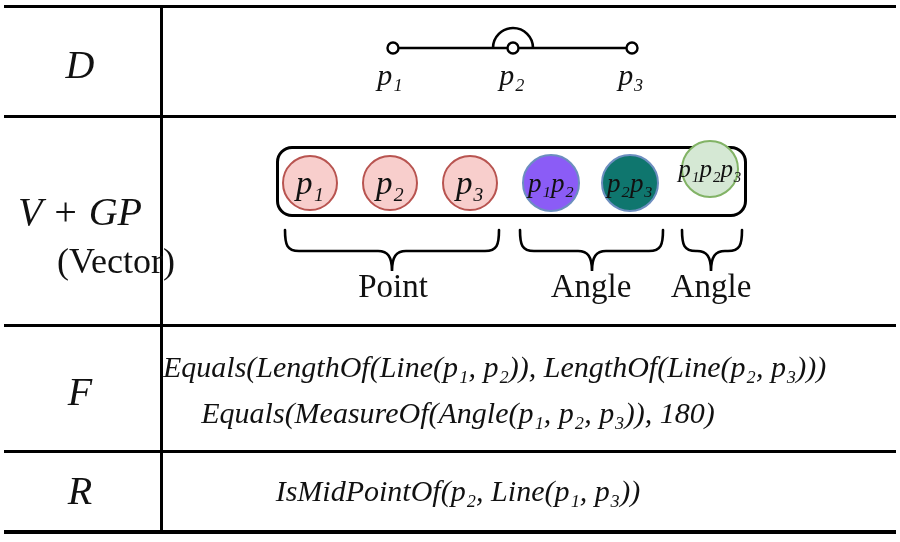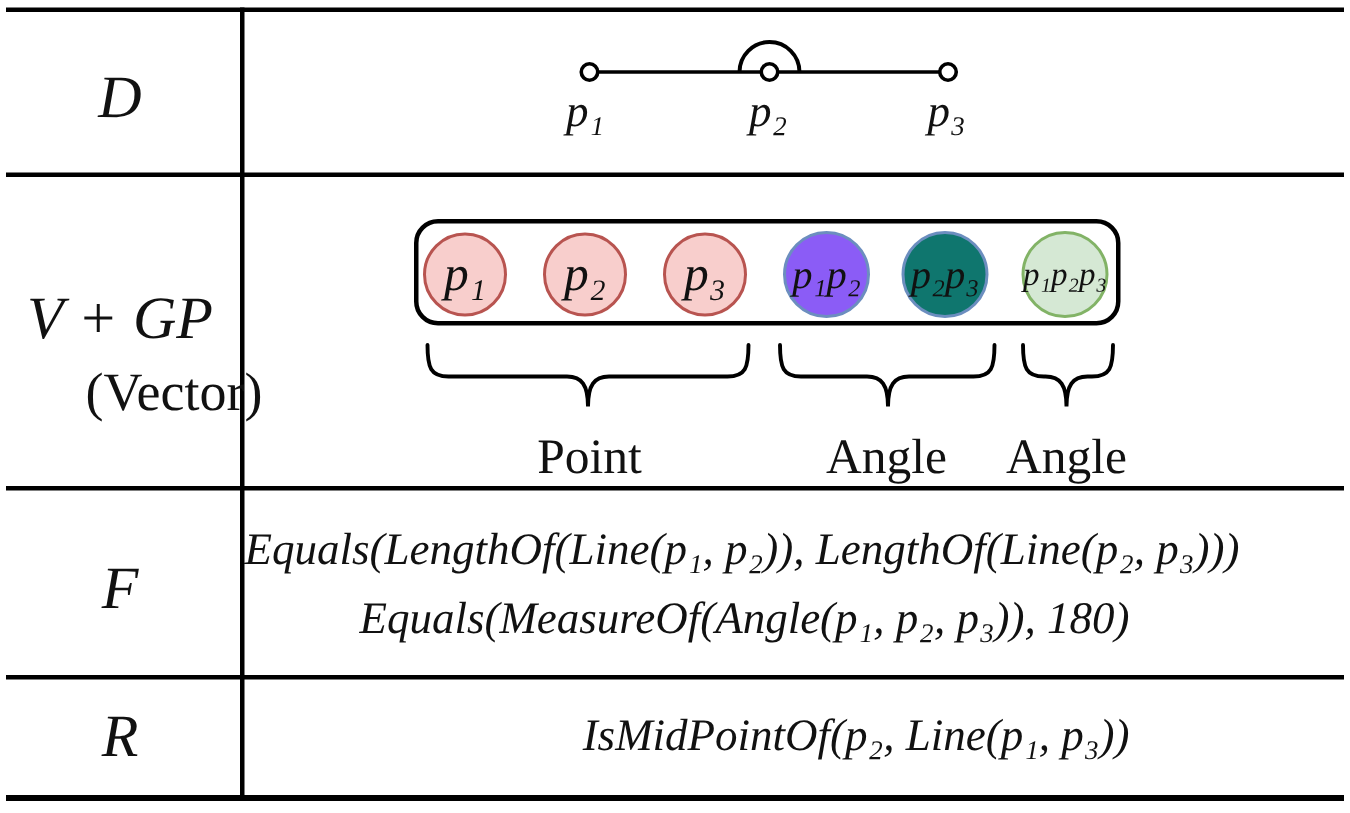--- a/index.html
+++ b/index.html
@@ -33,30 +33,30 @@
     position:absolute;left:276px;top:146px;width:471px;height:71px;
     border:3px solid #000;border-radius:16px;box-sizing:border-box;background:#fff;
   }
   .tok{
     position:absolute;border-radius:50%;border:2.5px solid #888;box-sizing:border-box;
     display:flex;align-items:center;justify-content:center;
     font-style:italic;white-space:nowrap;
   }
   .tok.point{width:56px;height:56px;top:155px;font-size:33px;}
   .tok.line{width:58px;height:58px;top:154px;font-size:27px;}
-  .tok.angle{width:58px;height:58px;top:154px;font-size:22px;}
+  .tok.angle{width:58px;height:58px;top:140px;font-size:25px;}
   .bracesvg{position:absolute;left:270px;top:226px;}
   .grouplabel{
-    position:absolute;width:140px;top:289px;text-align:center;
+    position:absolute;width:140px;top:270px;text-align:center;
     font-size:33px;line-height:33px;white-space:nowrap;
   }
 
   
   .formula{
-    position:absolute;left:163px;width:590px;text-align:right;
+    position:absolute;left:163px;width:590px;text-align:center;
     font-style:italic;font-size:30px;line-height:30px;white-space:nowrap;
   }
 </style>
 </head>
 <body>
 
 <div class="stage">
 
   <div class="hline" style="top:5px"></div>
   <div class="hline" style="top:115px"></div>

